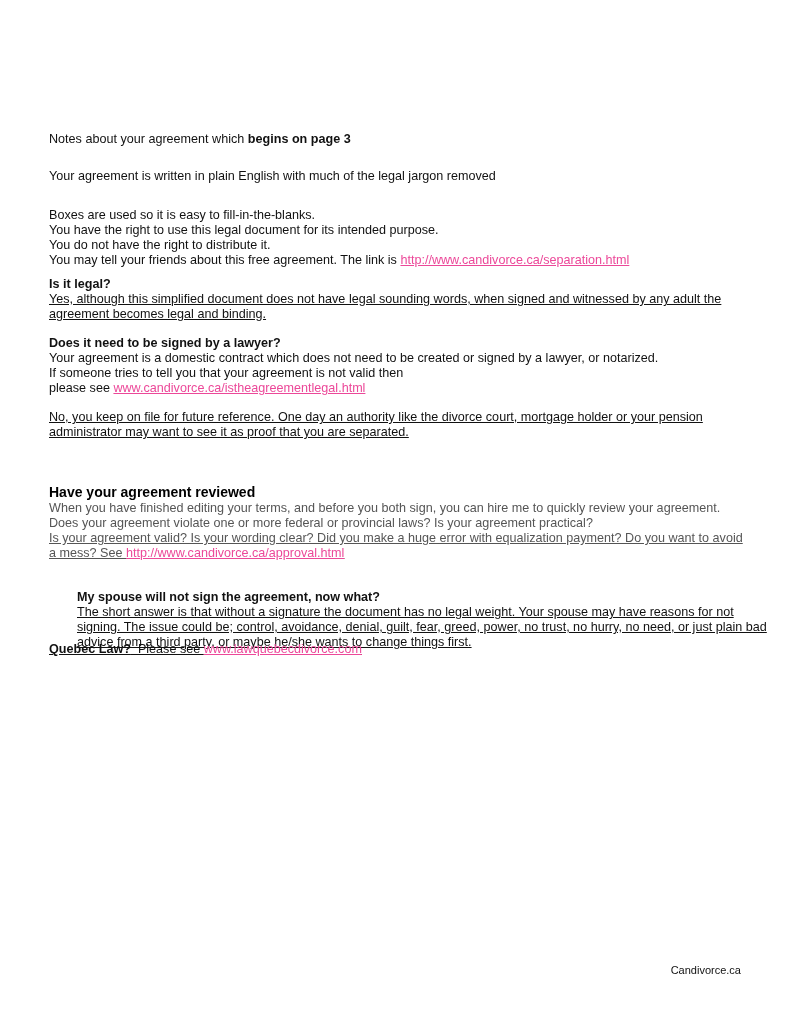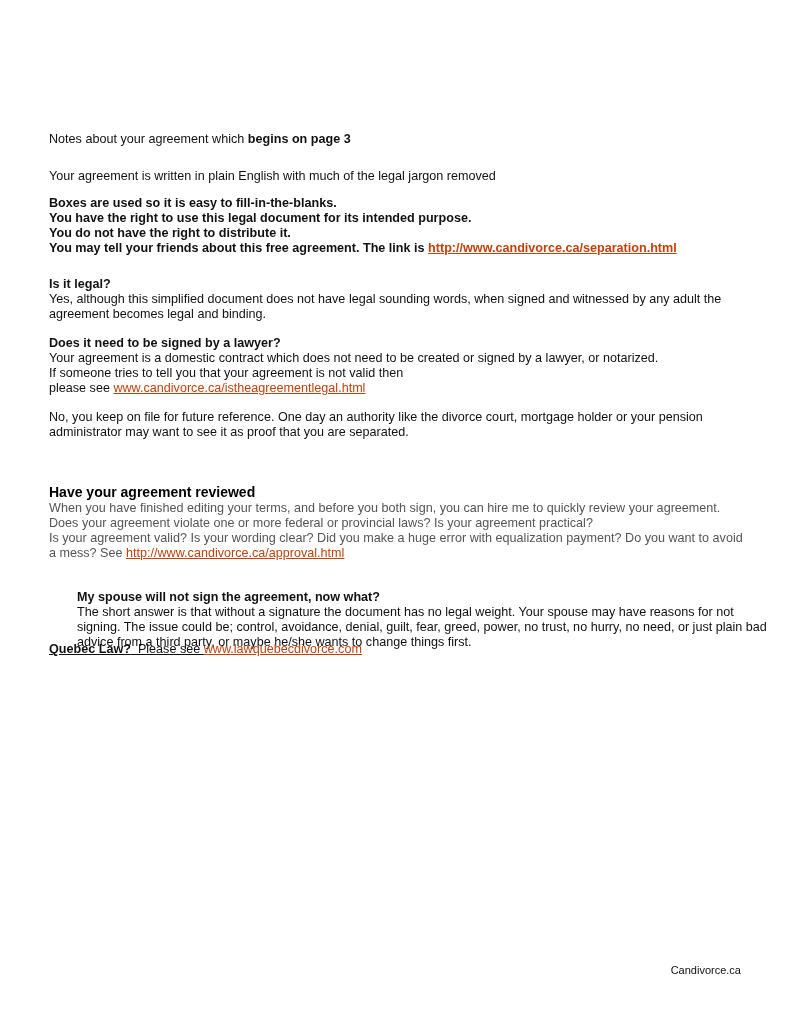--- a/index.html
+++ b/index.html
@@ -4,39 +4,39 @@
 <style>
   html, body { margin: 0; padding: 0; background: #ffffff; }
   body {
     width: 790px; height: 1022px; position: relative; overflow: hidden;
     font-family: "Liberation Sans", sans-serif; color: #111111;
     font-size: 12.6px; line-height: 15px;
   }
   .page { position: absolute; left: 49px; top: 0; width: 700px; }
   .blk { position: absolute; left: 0; width: 700px; }
   .line { display: block; white-space: nowrap; }
-  .wrap { white-space: normal; }
+  .wrap { white-space: normal; text-decoration: underline; }
   b { font-weight: bold; }
-  a { color: #c2410c; text-decoration: underline; }
+  a { color: #ec4899; text-decoration: underline; }
   .gray { color: #555555; }
   .gray-head { color: #000000; font-size: 14px; font-weight: bold; line-height: 17px; }
   .footer { position: absolute; right: 49px; top: 963px; font-size: 11px; color: #111; margin-left: 9px; }
 </style>
 </head>
 <body>
 
 <div class="page">
 
   <div class="blk" style="top:84px;margin-top:48px;">
     <span>Notes about your agreement which </span><b>begins on page 3</b>
   </div>
 
   <div class="blk" style="top:169px;">Your agreement is written in plain English with much of the legal jargon removed</div>
 
-  <div class="blk" style="top:196px;font-weight:bold;">
+  <div class="blk" style="top:208px;">
     <span class="line">Boxes are used so it is easy to fill-in-the-blanks.</span>
     <span class="line">You have the right to use this legal document for its intended purpose.</span>
     <span class="line">You do not have the right to distribute it.</span>
     <span class="line"><span>You may tell your friends about this free agreement. The link is </span><a href="#">http://www.candivorce.ca/separation.html</a></span>
   </div>
 
   <div class="blk" style="top:277px;">
     <b class="line">Is it legal?</b>
     <span class="line wrap">Yes, although this simplified document does not have legal sounding words, when signed and witnessed by any adult the agreement becomes legal and binding.</span>
   </div>

